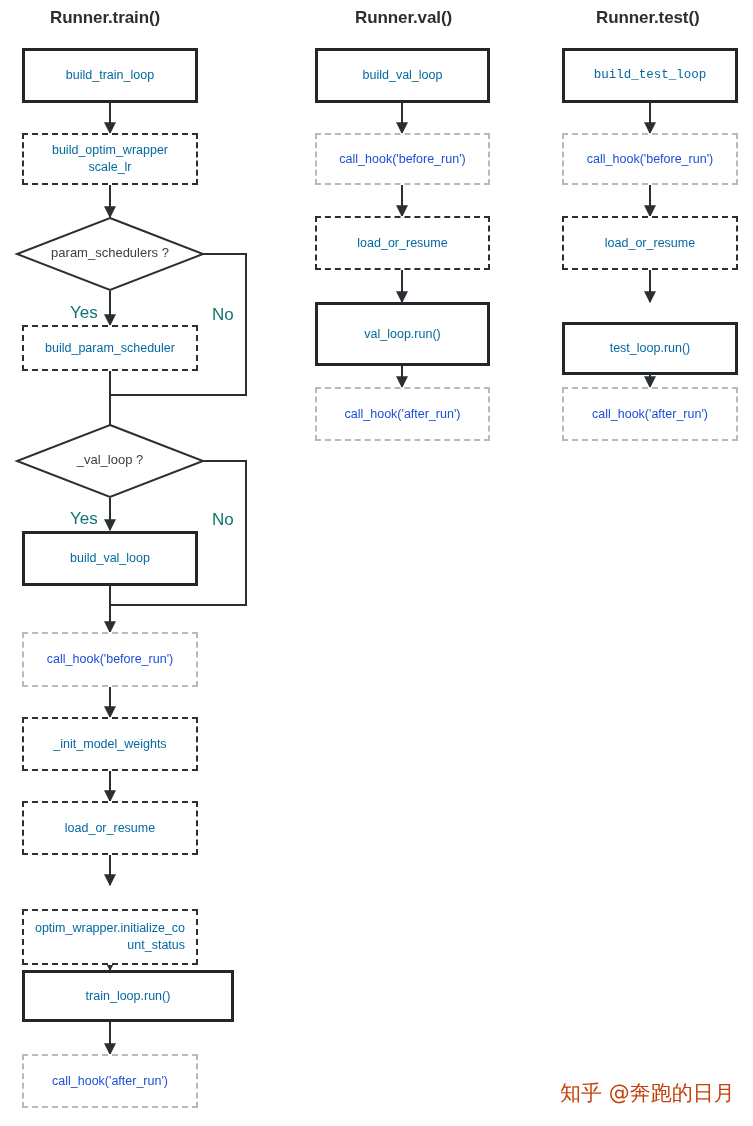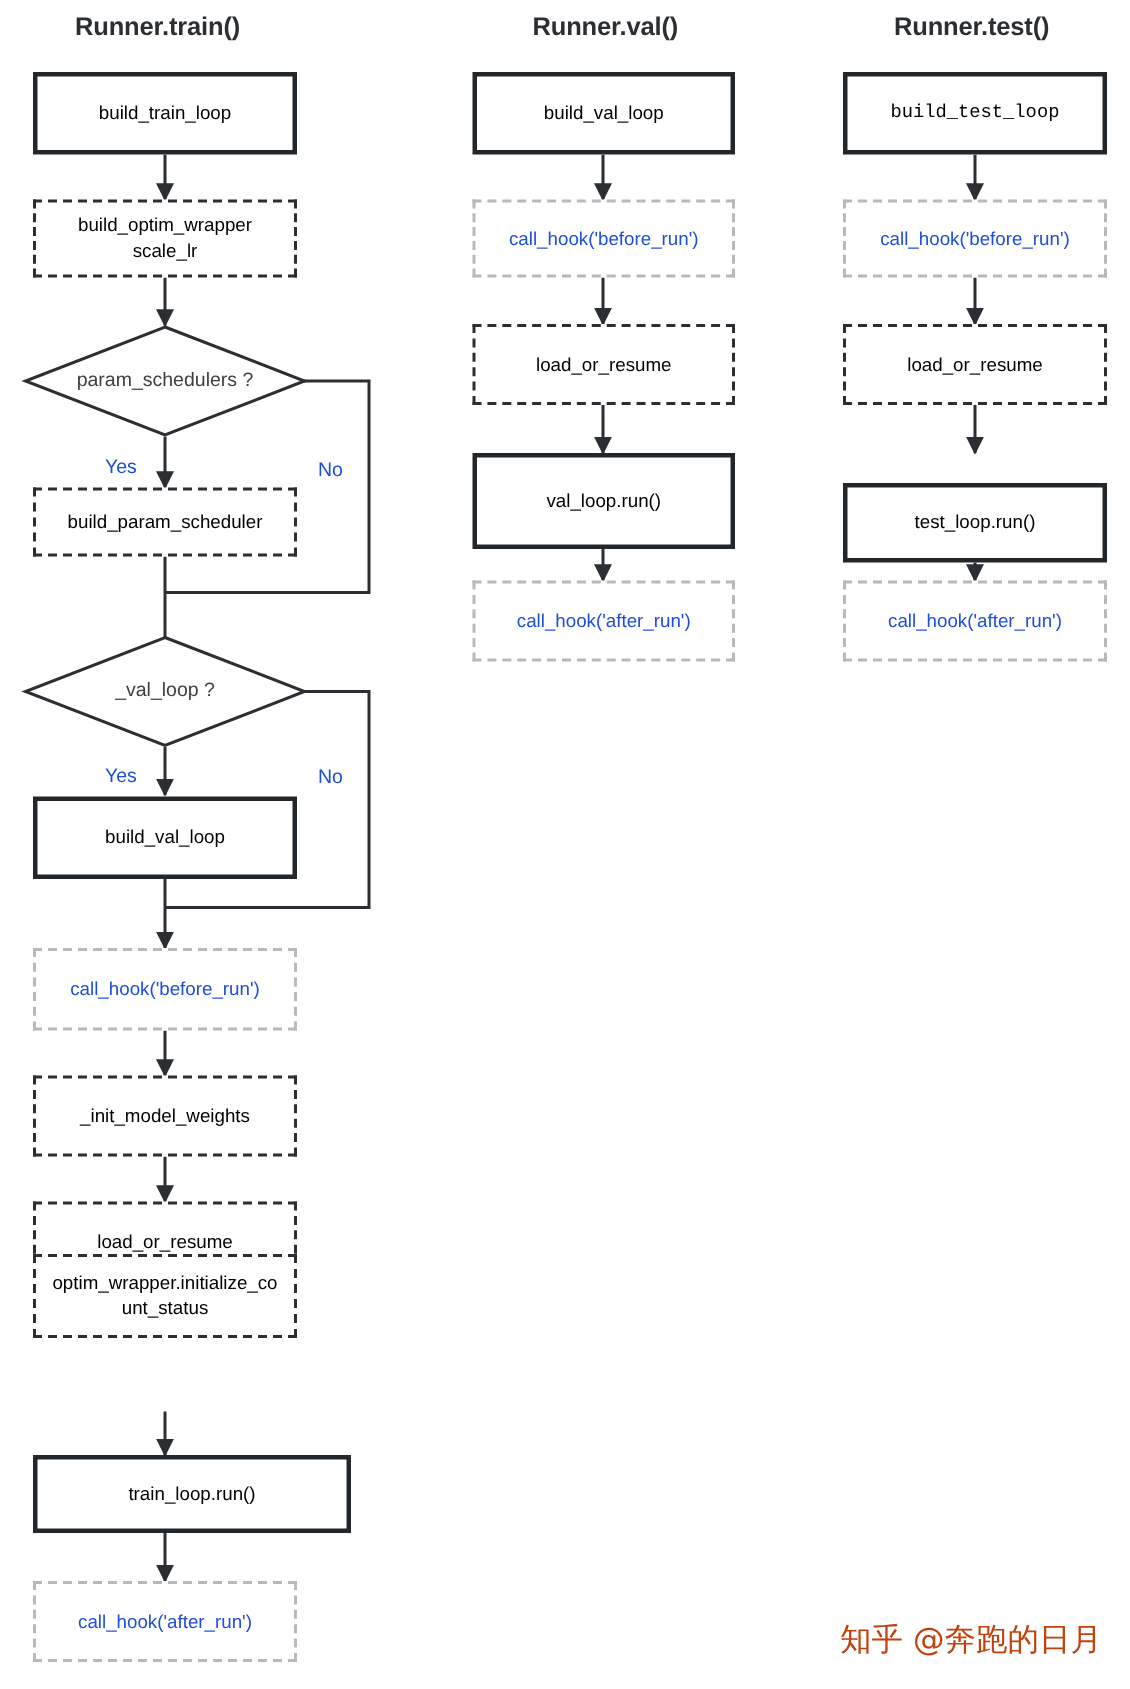--- a/index.html
+++ b/index.html
@@ -36,21 +36,21 @@
   .node {
     position: absolute;
     box-sizing: border-box;
     display: flex;
     align-items: center;
     justify-content: center;
     text-align: center;
     background: #ffffff;
     font-size: 12.5px;
     line-height: 17px;
-    color: #000000;
+    color: #0369a1;
     padding: 2px 6px;
     z-index: 3;
   }
 
   
   .node.solid {
     border: 3px solid #22272b;
   }
 
   
@@ -79,22 +79,22 @@
     width: 100%;
     text-align: center;
     font-size: 13px;
     color: #3c4043;
     white-space: nowrap;
   }
 
   
   .edge-label {
     position: absolute;
-    font-size: 13px;
-    color: #1d4ed8;
+    font-size: 17px;
+    color: #0f766e;
     white-space: nowrap;
     z-index: 4;
   }
 
   
   .watermark {
     position: absolute;
     font-size: 21px;
     color: #c2410c;
     white-space: nowrap;
@@ -175,21 +175,21 @@
 <div class="edge-label" style="left:212px; top:510px;">No</div>
 
 <div class="node solid" style="left:22px; top:531px; width:176px; height:55px;">build_val_loop</div>
 
 <div class="node dashdot" style="left:22px; top:632px; width:176px; height:55px;">call_hook('before_run')</div>
 
 <div class="node dashed" style="left:22px; top:717px; width:176px; height:54px;">_init_model_weights</div>
 
 <div class="node dashed" style="left:22px; top:801px; width:176px; height:54px;">load_or_resume</div>
 
-<div class="node dashed" style="left:22px; top:836px; width:176px; height:56px; white-space:pre-line;">optim_wrapper.initialize_co
+<div class="node dashed" style="left:22px; top:909px; width:176px; height:56px; white-space:pre-line;text-align:right;">optim_wrapper.initialize_co
 unt_status</div>
 
 <div class="node solid" style="left:22px; top:970px; width:212px; height:52px;">train_loop.run()</div>
 
 <div class="node dashdot" style="left:22px; top:1054px; width:176px; height:54px;">call_hook('after_run')</div>
 
 <div class="node solid" style="left:315px; top:48px; width:175px; height:55px;">build_val_loop</div>
 
 <div class="node dashdot" style="left:315px; top:133px; width:175px; height:52px;">call_hook('before_run')</div>
 

